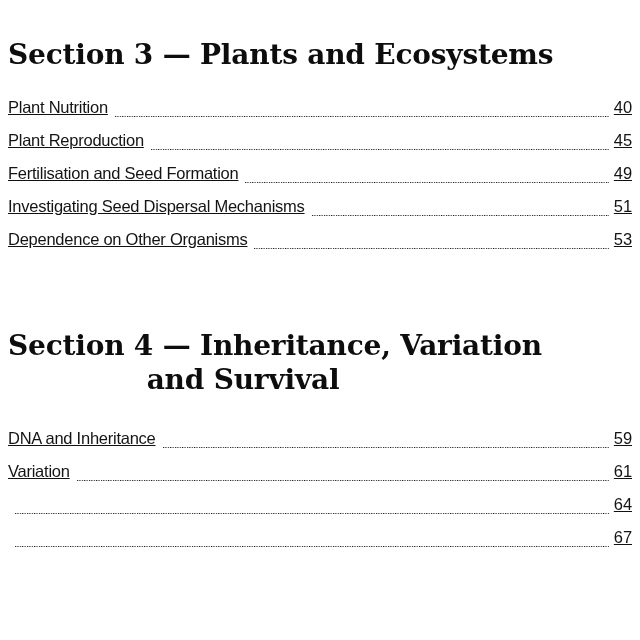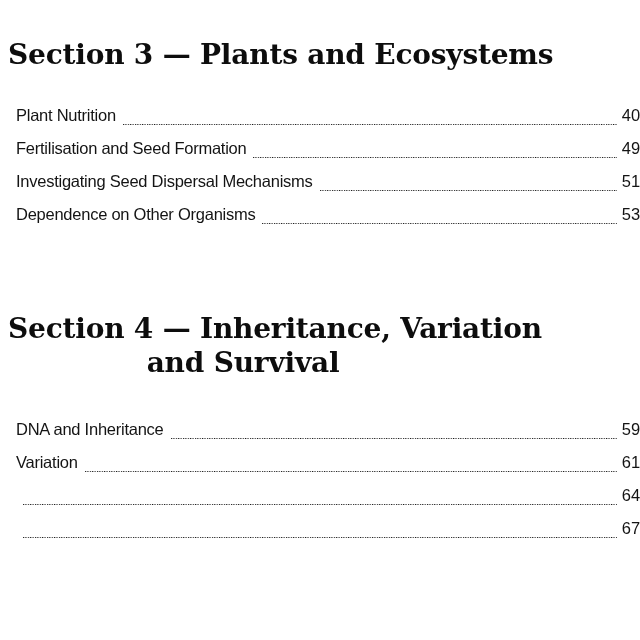--- a/index.html
+++ b/index.html
@@ -38,23 +38,24 @@
   }
   .section-heading .line-2 {
     display: block;
     text-align: center;
     
     width: 470px;
   }
 
   
   .toc-list {
-    margin: 8px;
+    margin: 0;
     padding: 0;
     list-style: none;
+    text-decoration: underline;
   }
   .toc-entry {
     display: flex;
     align-items: baseline;
     width: 624px;
     height: 33px;
     font-family: "Liberation Sans", "DejaVu Sans", sans-serif;
     font-size: 16.5px;
     line-height: 33px;
     color: #141414;
@@ -101,20 +102,25 @@
 
   <div class="list-1-wrap">
     <ul class="toc-list">
 
       <li class="toc-entry">
         <span class="toc-title">Plant Nutrition</span>
         <span class="toc-leader"></span>
         <span class="toc-page">40</span>
       </li>
 
+      <li class="toc-entry">
+        <span class="toc-title">Plant Reproduction</span>
+        <span class="toc-leader"></span>
+        <span class="toc-page">45</span>
+      </li>
 
       <li class="toc-entry">
         <span class="toc-title">Fertilisation and Seed Formation</span>
         <span class="toc-leader"></span>
         <span class="toc-page">49</span>
       </li>
 
       <li class="toc-entry">
         <span class="toc-title">Investigating Seed Dispersal Mechanisms</span>
         <span class="toc-leader"></span>

